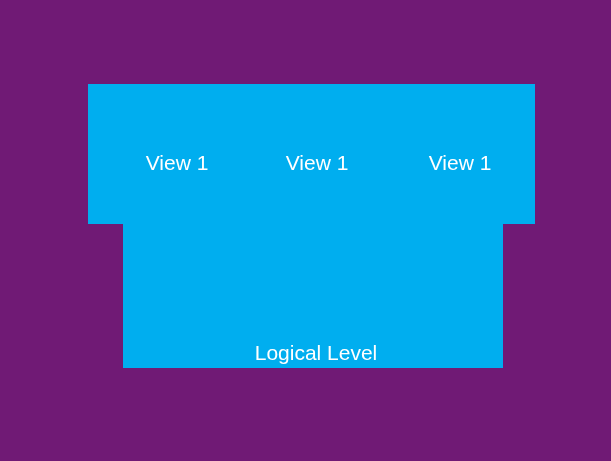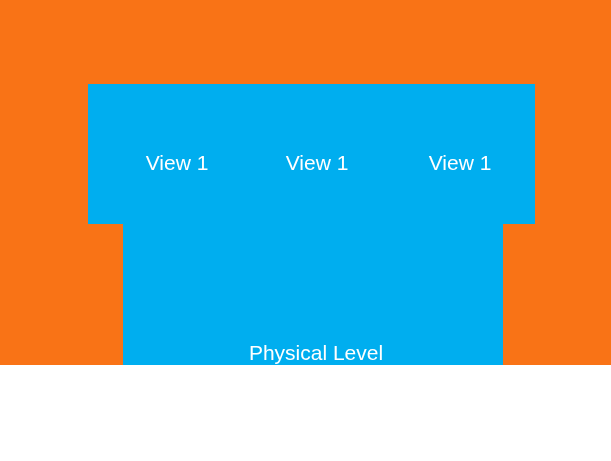--- a/index.html
+++ b/index.html
@@ -4,22 +4,22 @@
 <style>
   html, body {
     margin: 0;
     padding: 0;
     background: #ffffff;
     font-family: "Liberation Sans", "DejaVu Sans", sans-serif;
   }
   .canvas {
     position: relative;
     width: 611px;
-    height: 365px;
-    background: #f97316;
+    height: 461px;
+    background: #701a75;
     overflow: hidden;
   }
   .box {
     position: absolute;
     background: #00AEEF; 
   }
   .box-views {
     left: 88px;
     top: 84px;
     width: 447px;
@@ -52,16 +52,16 @@
 
 <div class="canvas">
 
   <div class="box box-views" style="background: rgb(0, 174, 239);">
     <span class="label view-label-1" style="color: rgb(255, 255, 255);">View 1</span>
     <span class="label view-label-2" style="color: rgb(255, 255, 255);">View 1</span>
     <span class="label view-label-3" style="color: rgb(255, 255, 255);">View 1</span>
   </div>
 
   <div class="box box-levels" style="background: rgb(0, 174, 239);">
-    <span class="label physical-label" style="color: rgb(255, 255, 255);">Physical Level</span>
+    <span class="label physical-label" style="color: rgb(255, 255, 255);">Logical Level</span>
   </div>
 
 </div>
 
 </body></html>

